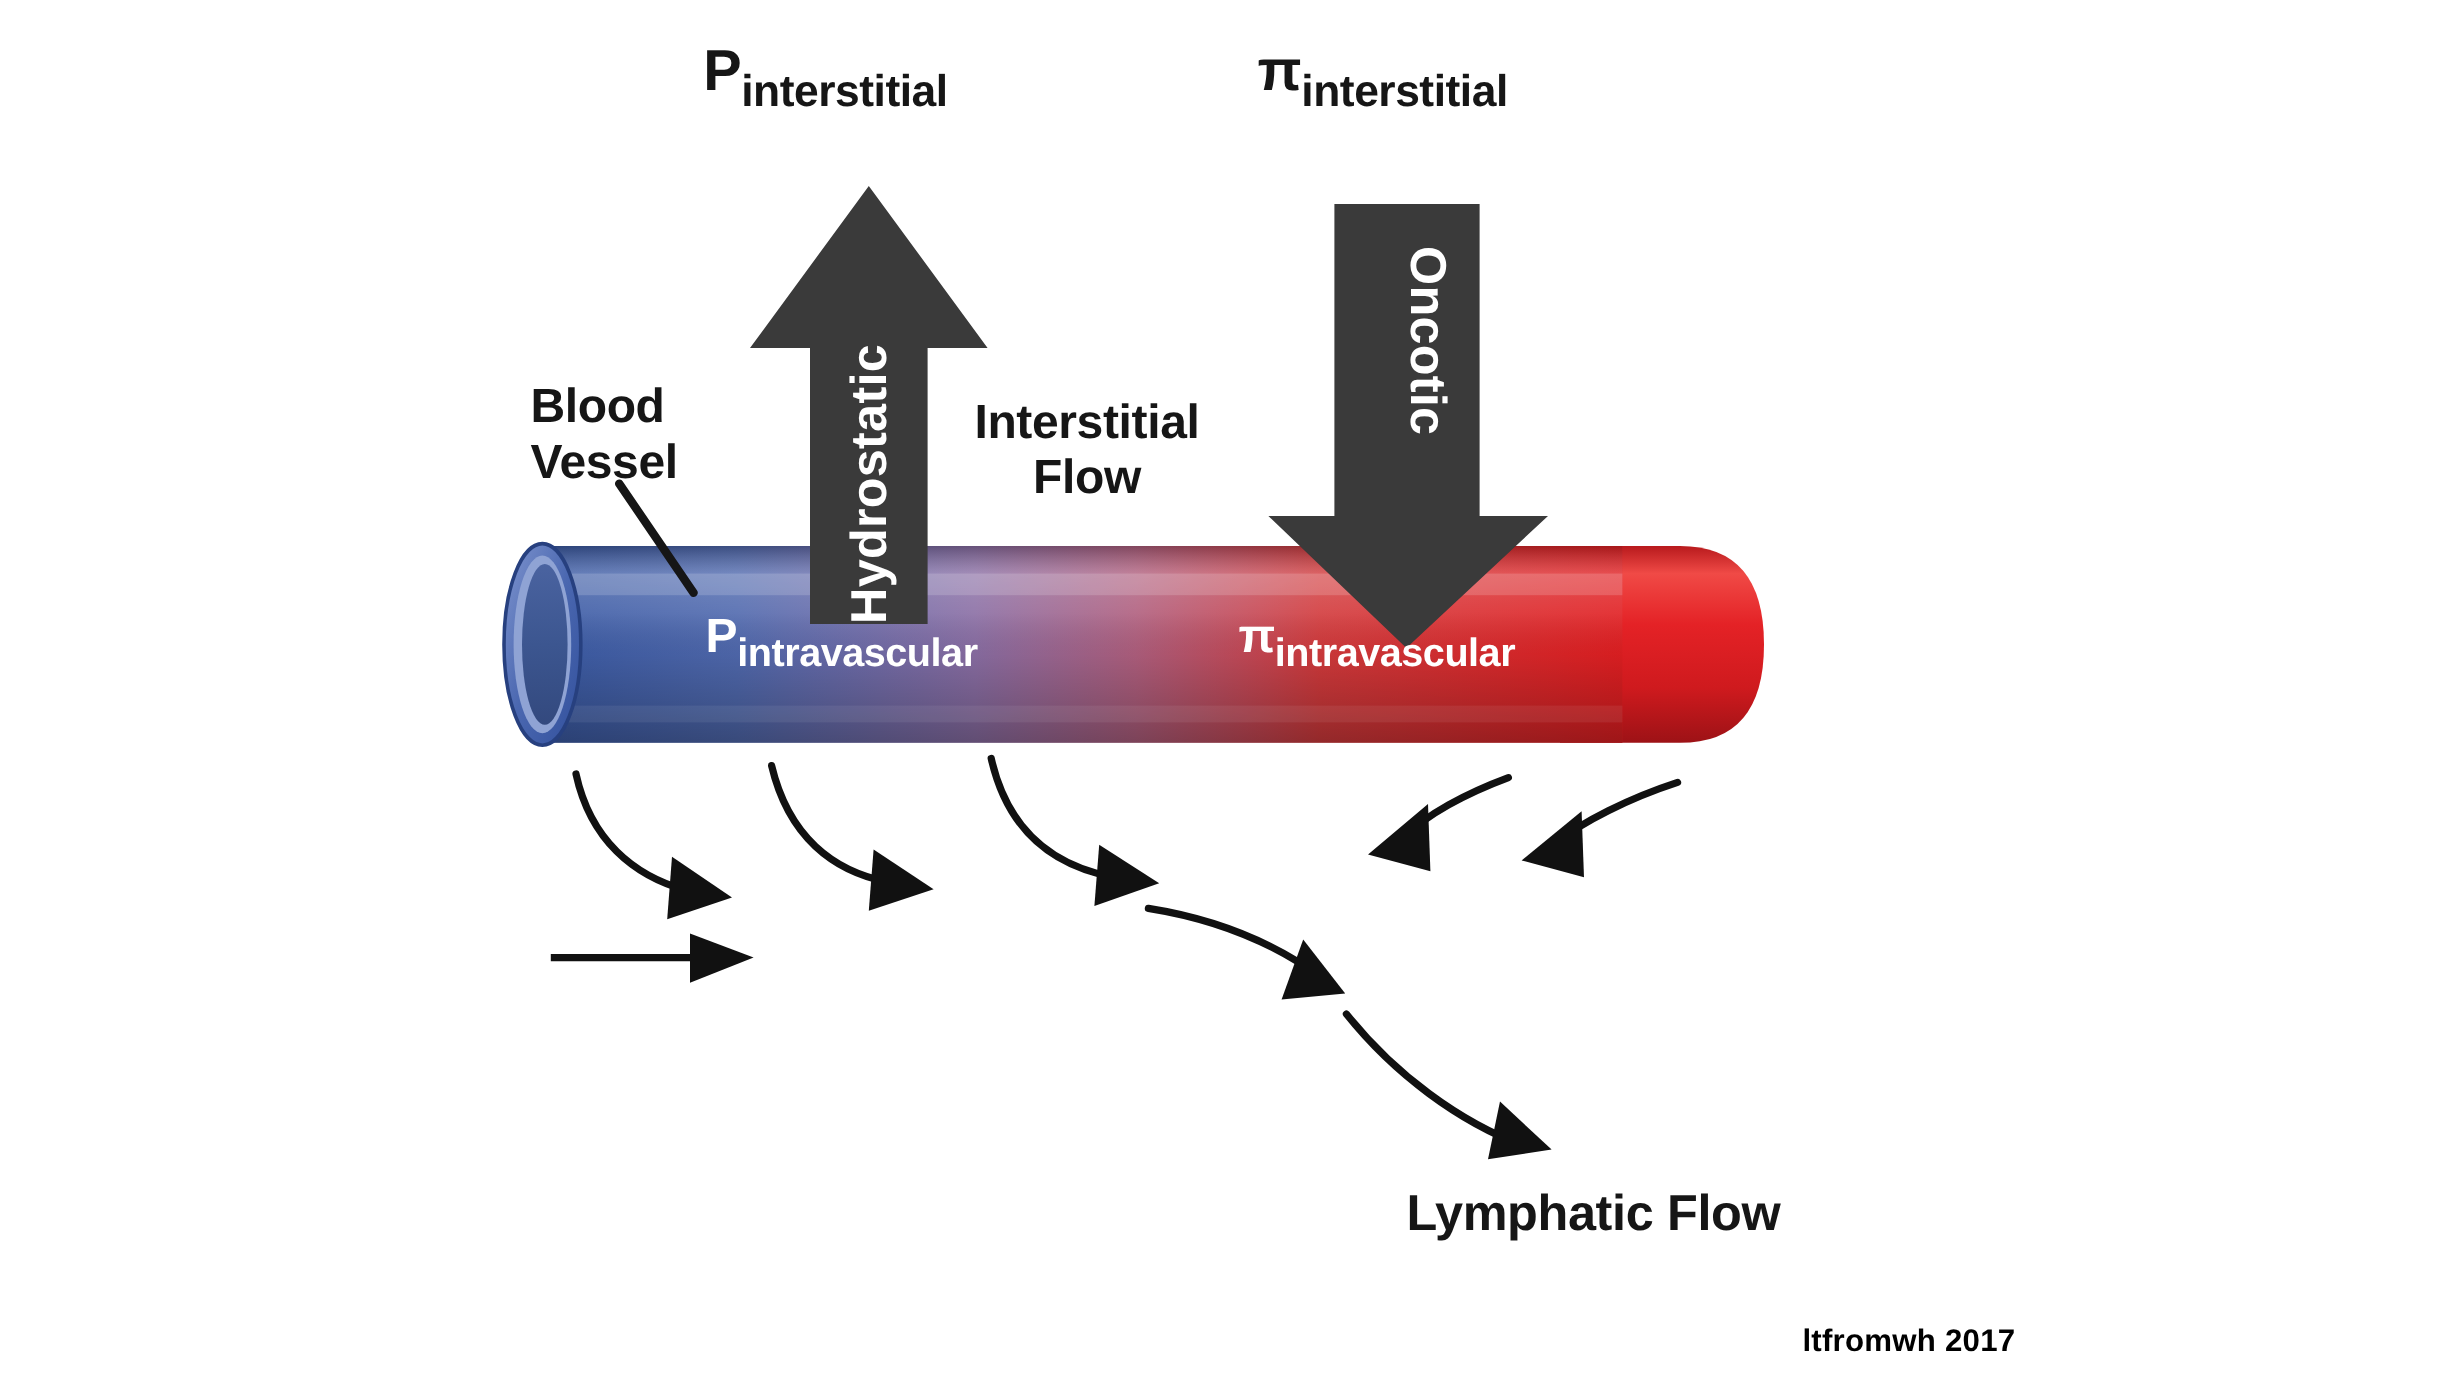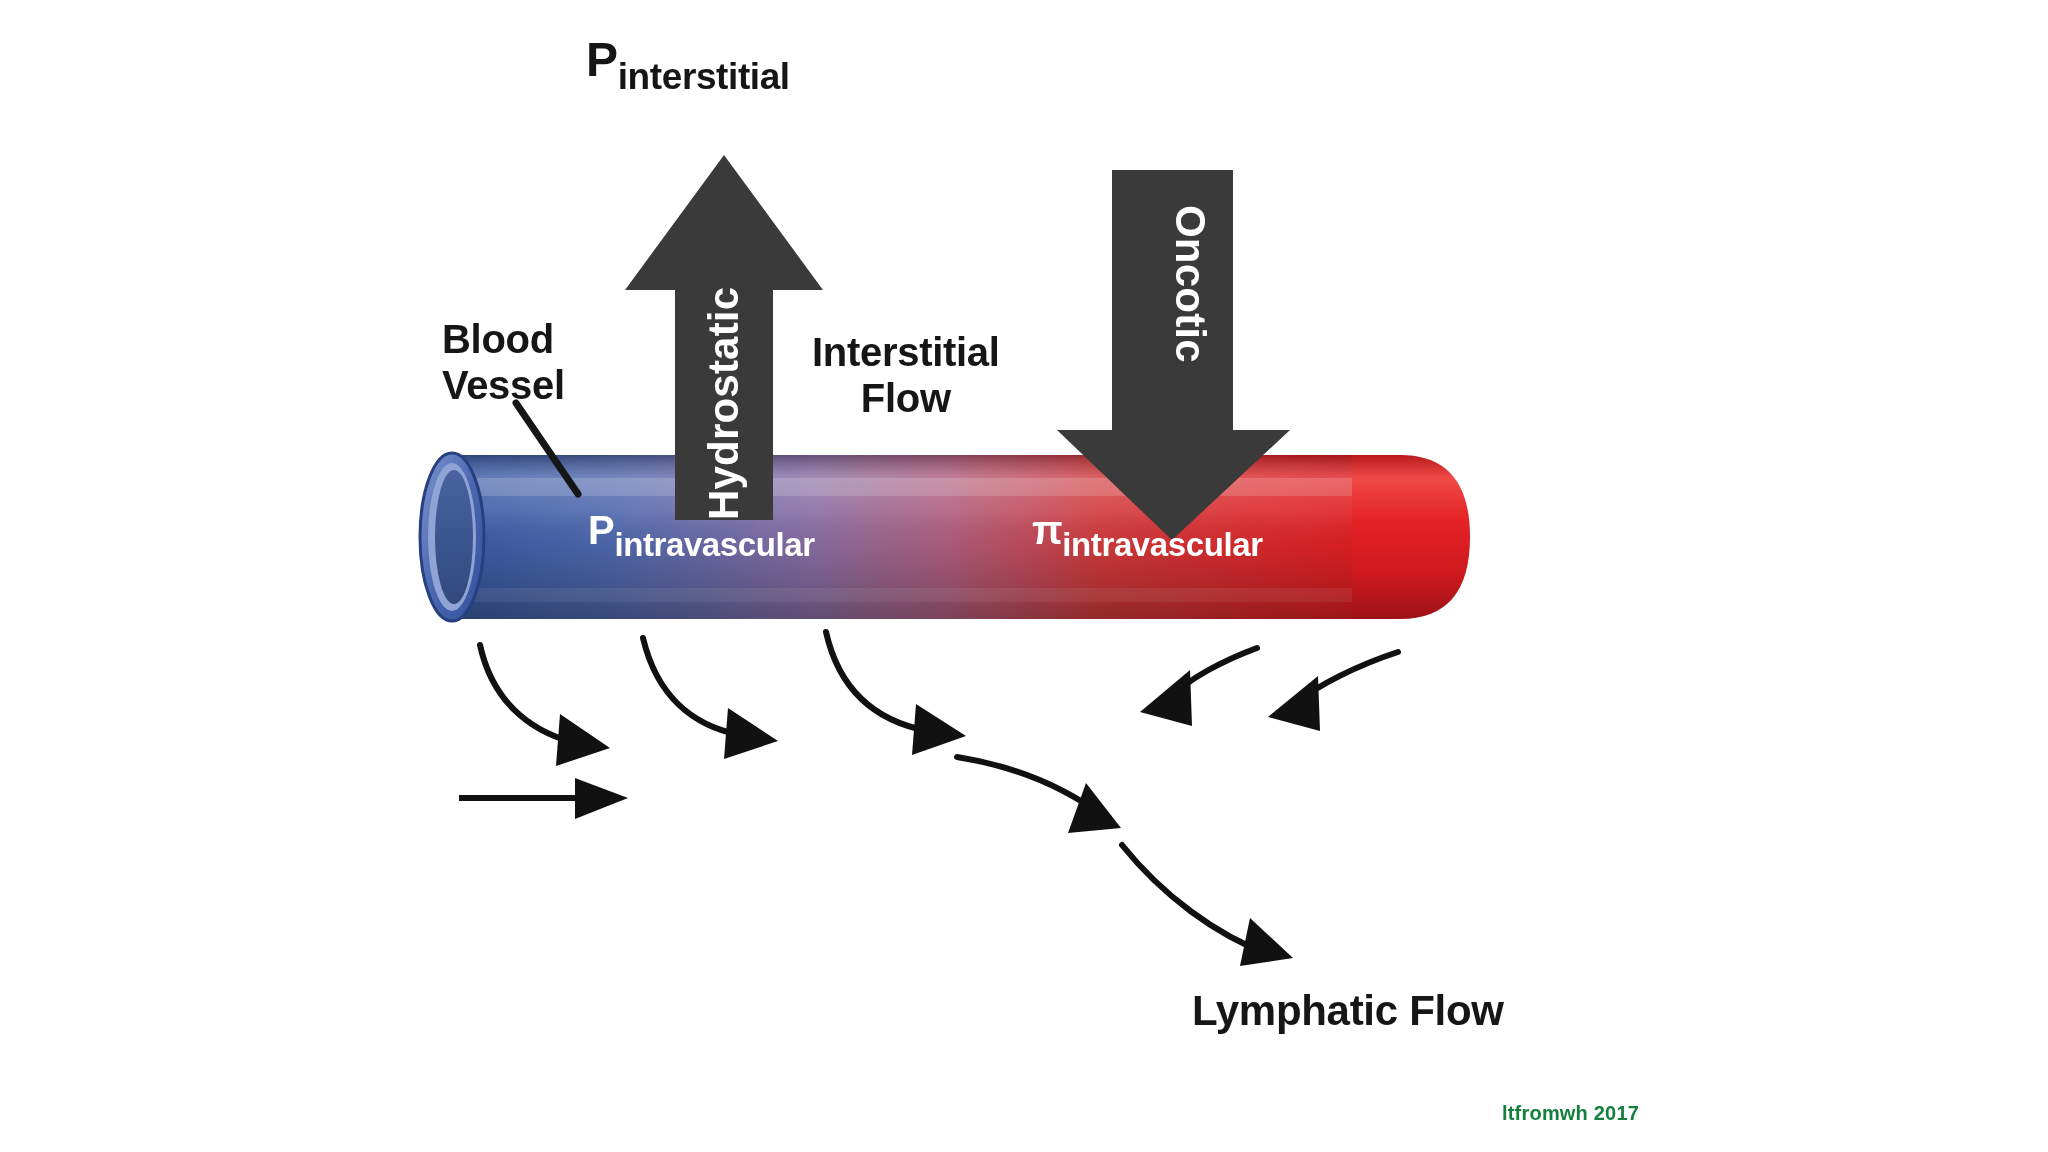--- a/index.html
+++ b/index.html
@@ -62,21 +62,20 @@
   }
   #lbl-interstitial-space {
     left: 812px; top: 330px;
     font-size: 40px;
     text-align: center;
     line-height: 1.14;
   }
   #lbl-lymphatic-flow {
     left: 1172px; top: 988px;
     font-size: 42px;
-    margin-left: 20px;
   }
   
   .vlbl {
     position: absolute;
     color: #ffffff;
     font-weight: bold;
     white-space: nowrap;
     letter-spacing: -0.3px;
   }
   #lbl-p-intravascular {
@@ -106,22 +105,22 @@
   }
   #cap-oncotic {
     left: 1172px; top: 205px;
     transform-origin: left top;
     transform: rotate(90deg) translate(0px, -42px);
   }
   
   #watermark {
     position: absolute;
     left: 1502px; top: 1102px;
-    color: #15803d;
-    font-size: 20px;
+    color: #000000;
+    font-size: 26px;
     font-weight: bold;
     letter-spacing: 0.2px;
     white-space: nowrap;
   }
 </style>
 </head>
 <body>
 
 <div id="stage">
 
@@ -222,20 +221,23 @@
     <g fill="#111111" stroke="none">
       <path d="M 1086 783 L 1121 828 L 1068 833 Z"></path>
       <path d="M 1250 918 L 1293 958 L 1240 966 Z"></path>
     </g>
   </svg>
 
   <div class="lbl" id="lbl-p-interstitial">
     <span class="base">P</span><span class="sub">interstitial</span>
   </div>
 
+  <div class="lbl" id="lbl-pi-interstitial">
+    <span class="base">π</span><span class="sub">interstitial</span>
+  </div>
 
   <div class="lbl" id="lbl-blood-vessel">
     <div>Blood</div>
     <div>Vessel</div>
   </div>
 
   <div class="lbl" id="lbl-interstitial-space">
     <div>Interstitial</div>
     <div>Flow</div>
   </div>

